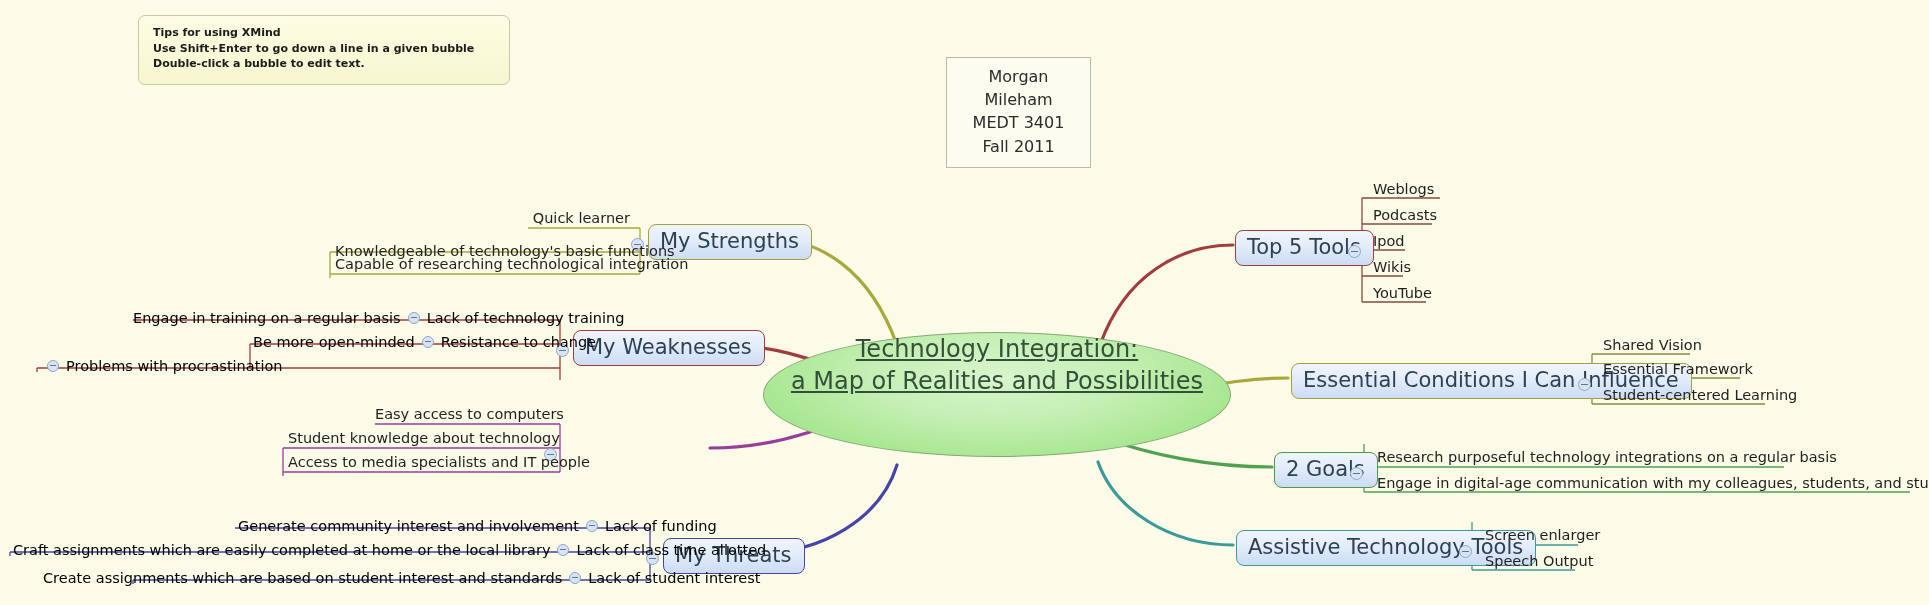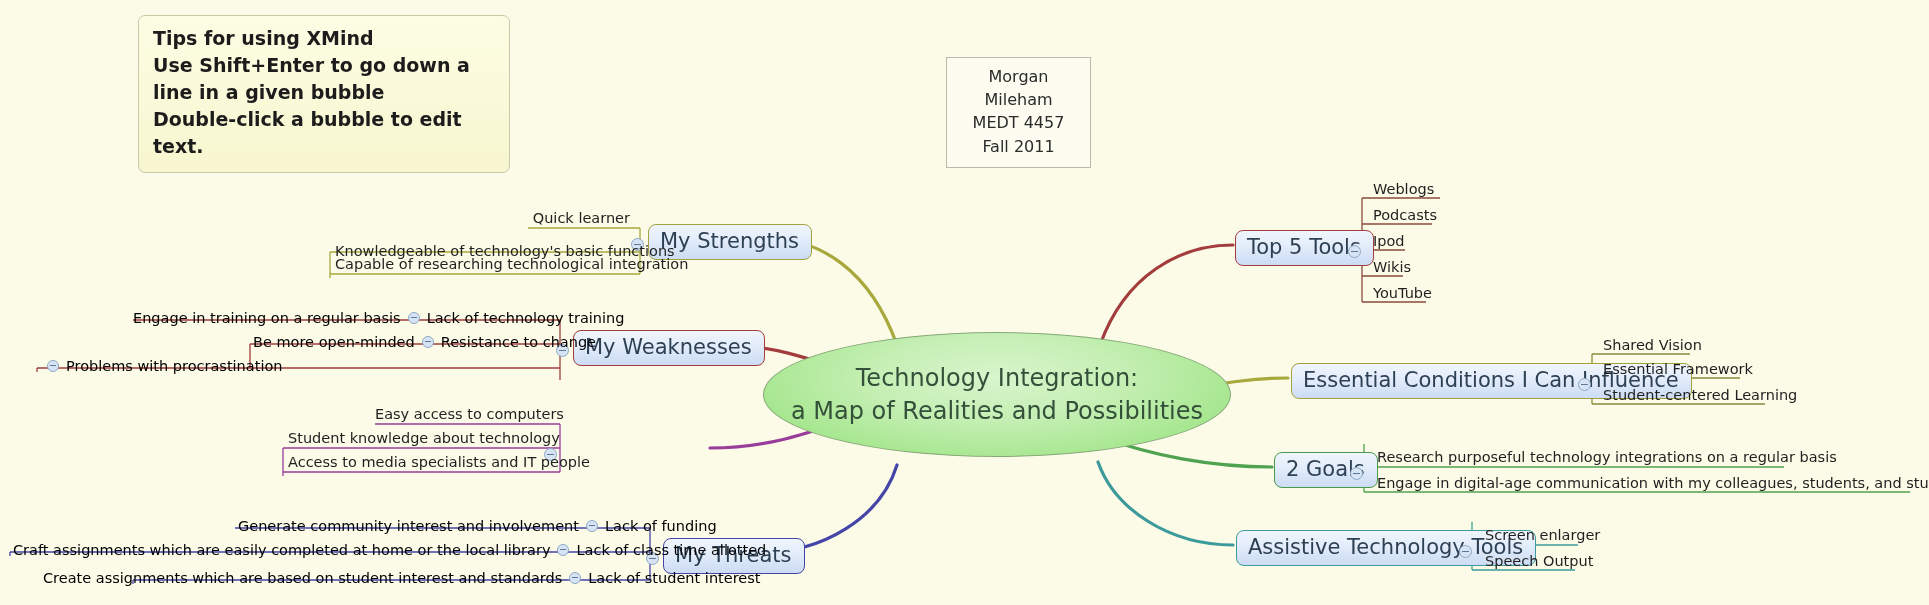--- a/index.html
+++ b/index.html
@@ -29,21 +29,21 @@
     position: absolute;
     left: 138px;
     top: 15px;
     width: 372px;
     box-sizing: border-box;
     padding: 9px 14px 12px 14px;
     background: linear-gradient(to bottom, #fdfde4 0%, #f7f6cf 100%);
     border: 1px solid #c9c9a8;
     border-radius: 7px;
     font-weight: bold;
-    font-size: 19px;
+    font-size: 11px;
     line-height: 1.42;
     color: #1c1c1c;
   }
   #tips-box div { white-space: normal; }
 
   
   #author-box {
     position: absolute;
     left: 946px;
     top: 57px;
@@ -63,26 +63,27 @@
     position: absolute;
     left: 763px;
     top: 332px;
     width: 468px;
     height: 125px;
     box-sizing: border-box;
     border-radius: 50%;
     background: radial-gradient(ellipse at 50% 36%, #d8f5cd 0%, #c5efb4 38%, #a4e68c 78%, #96e07c 100%);
     border: 1px solid #86a878;
     display: flex;
-    align-items: center;
+    align-items: flex-start;
     justify-content: center;
     text-align: center;
     font-size: 24px;
     line-height: 1.35;
     color: #34503a;
+    text-decoration: underline;
   }
 
   
   .node {
     position: absolute;
     box-sizing: border-box;
     padding: 4px 12px 5px 11px;
     border-radius: 8px;
     background: linear-gradient(to bottom, #f0f5fc 0%, #e2ecfa 46%, #ccdcf4 100%);
     font-size: 21px;
@@ -237,21 +238,21 @@
   </svg>
 
   <div id="tips-box">
     <div>Tips for using XMind</div>
     <div>Use Shift+Enter to go down a line in a given bubble</div>
     <div>Double-click a bubble to edit text.</div>
   </div>
 
   <div id="author-box">
     <div>Morgan Mileham</div>
-    <div>MEDT 4457</div>
+    <div>MEDT 3401</div>
     <div>Fall 2011</div>
   </div>
 
   <div id="central">
     <div>
       <div>Technology Integration:</div>
       <div>a Map of Realities and Possibilities</div>
     </div>
   </div>
 

